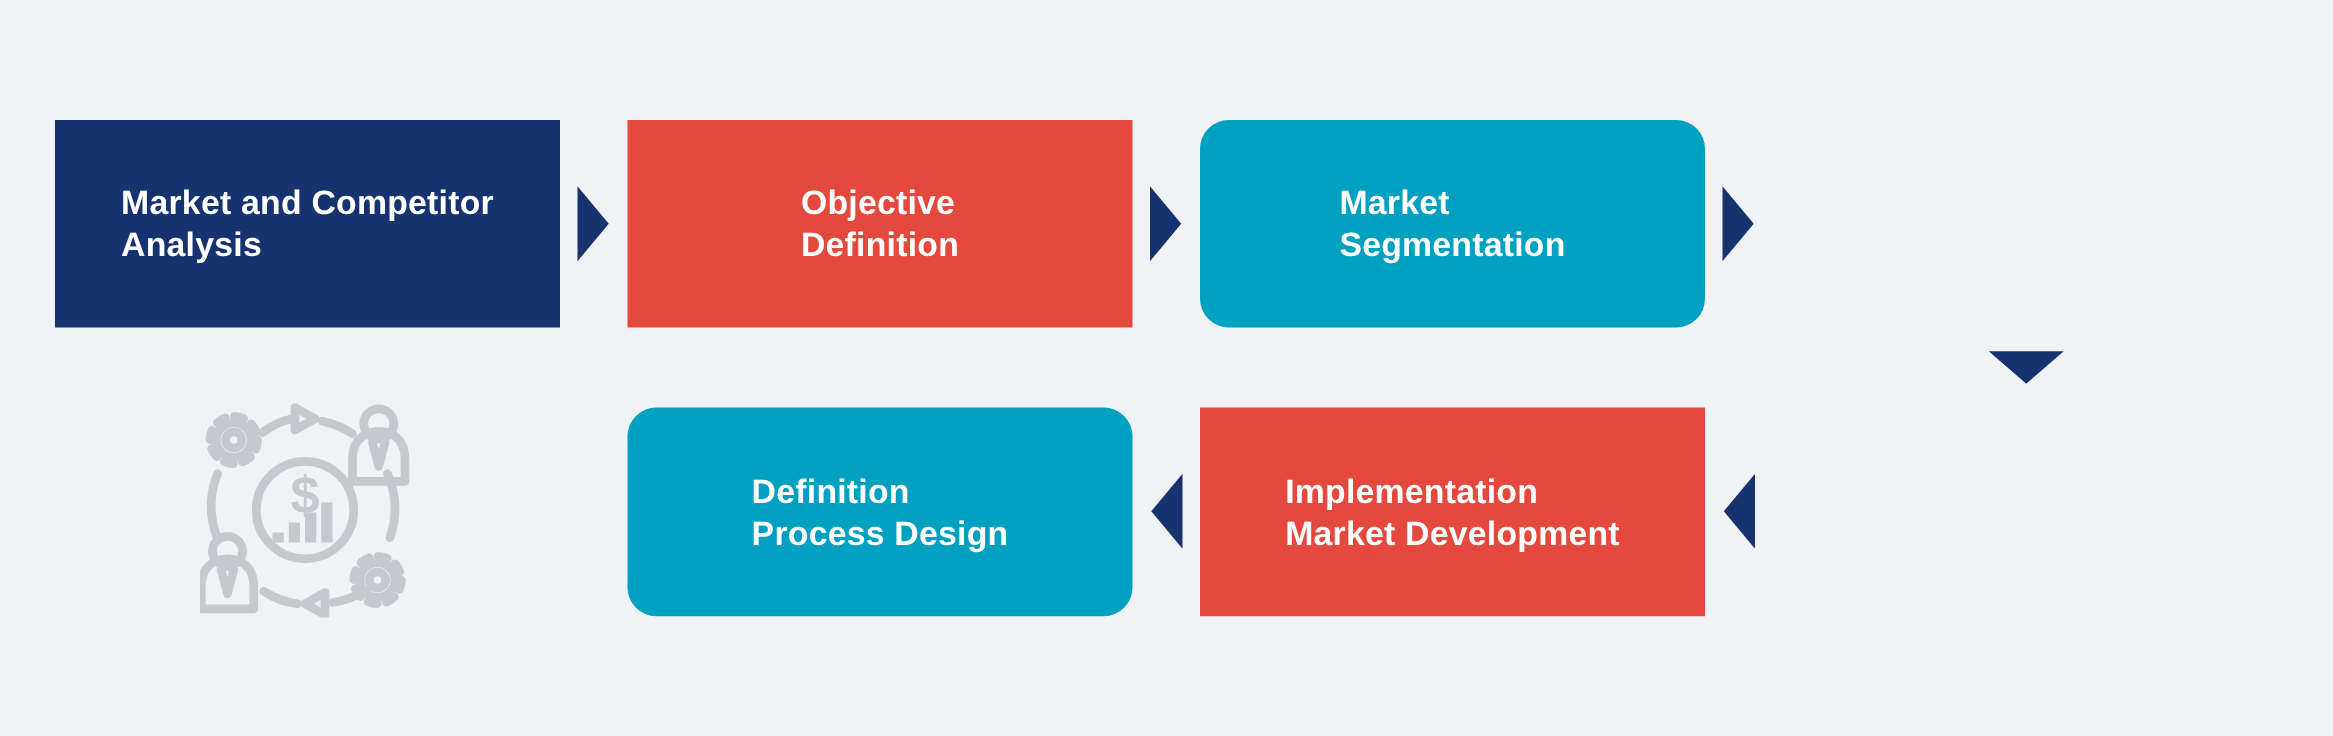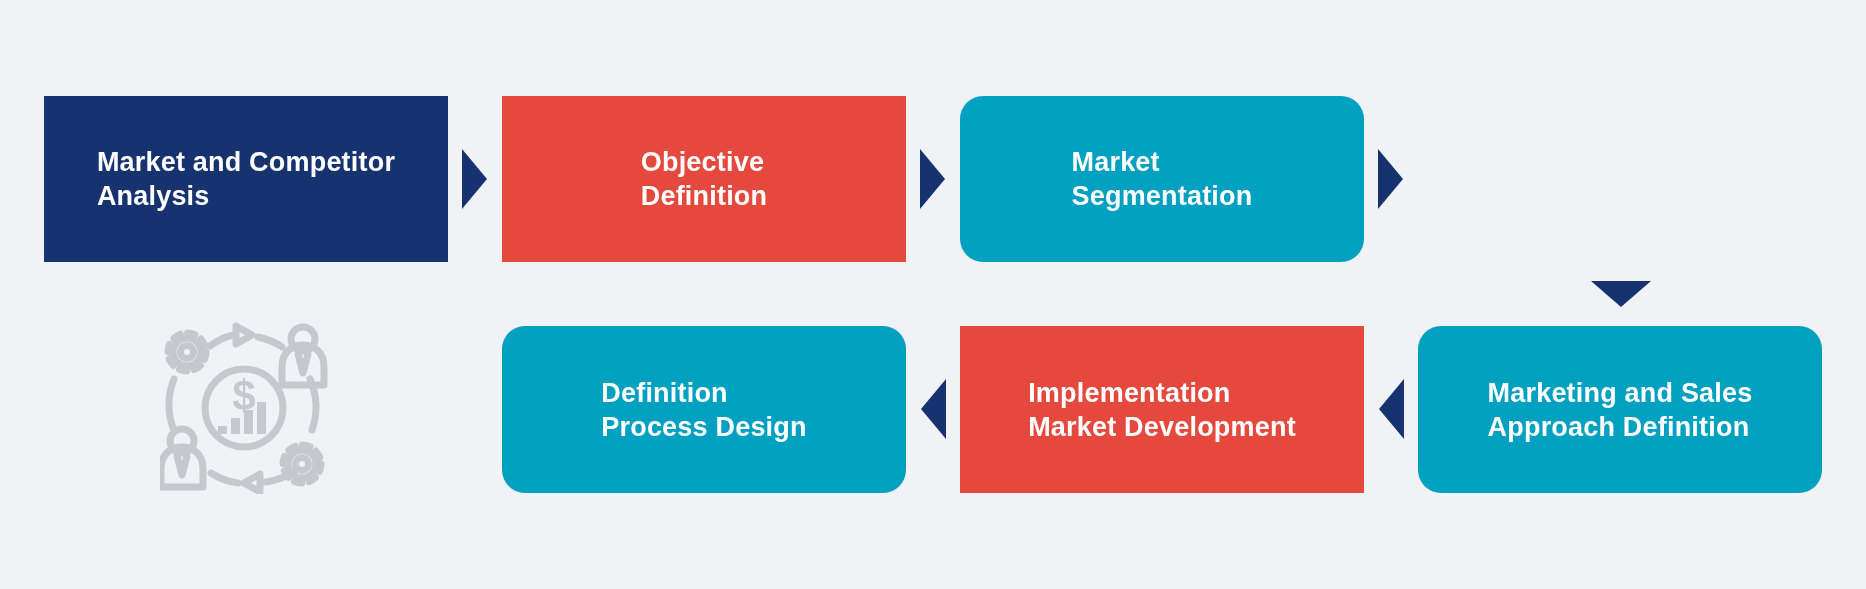--- a/index.html
+++ b/index.html
@@ -103,24 +103,20 @@
 
   <div class="step row1 col3 c-teal">
     <span class="label">Market
 Segmentation</span>
   </div>
   <div class="arr arr-right a3"></div>
 
 
   <div class="arr arr-down"></div>
 
-  <div class="step row2 col4 c-teal">
-    <span class="label">Marketing and Sales
-Approach Definition</span>
-  </div>
   <div class="arr arr-left a6"></div>
 
   <div class="step row2 col3 c-red">
     <span class="label">Implementation
 Market Development</span>
   </div>
   <div class="arr arr-left a5"></div>
 
   <div class="step row2 col2 c-teal">
     <span class="label">Definition

